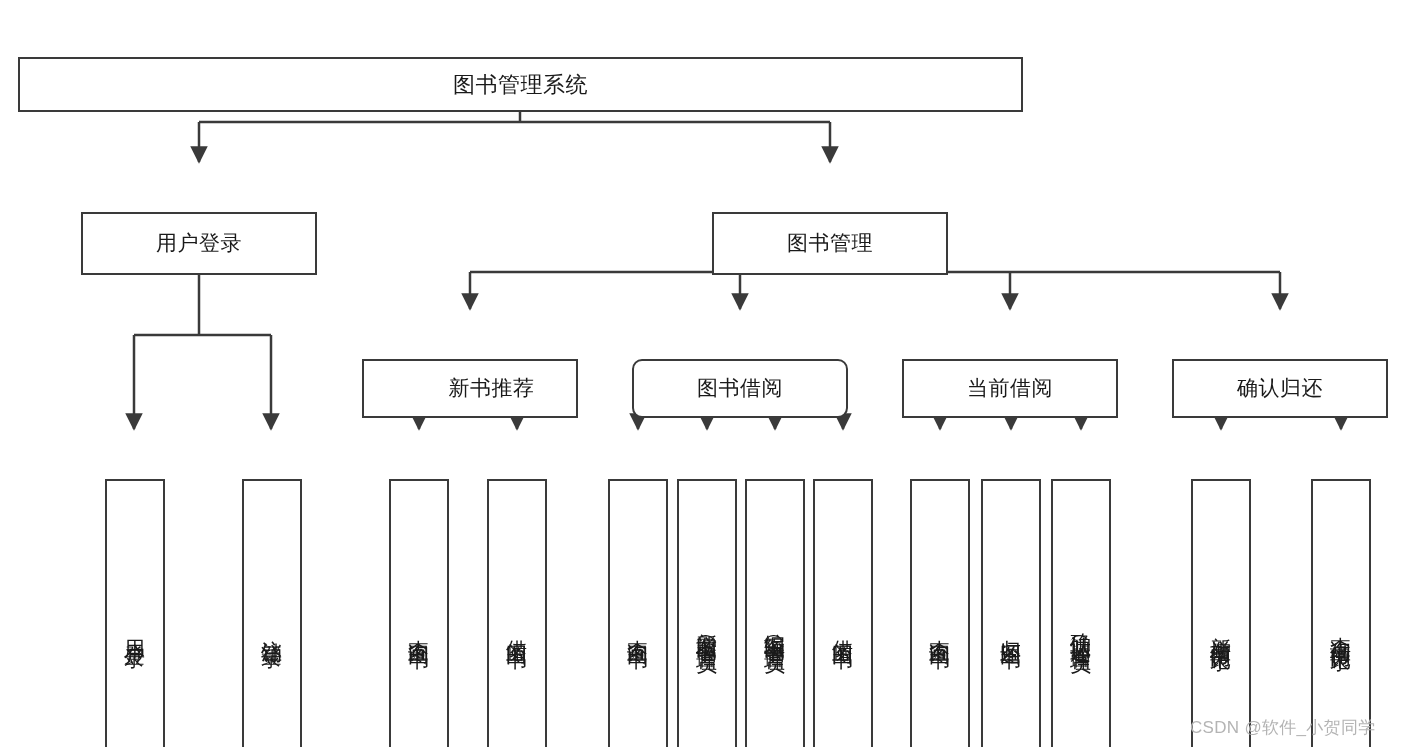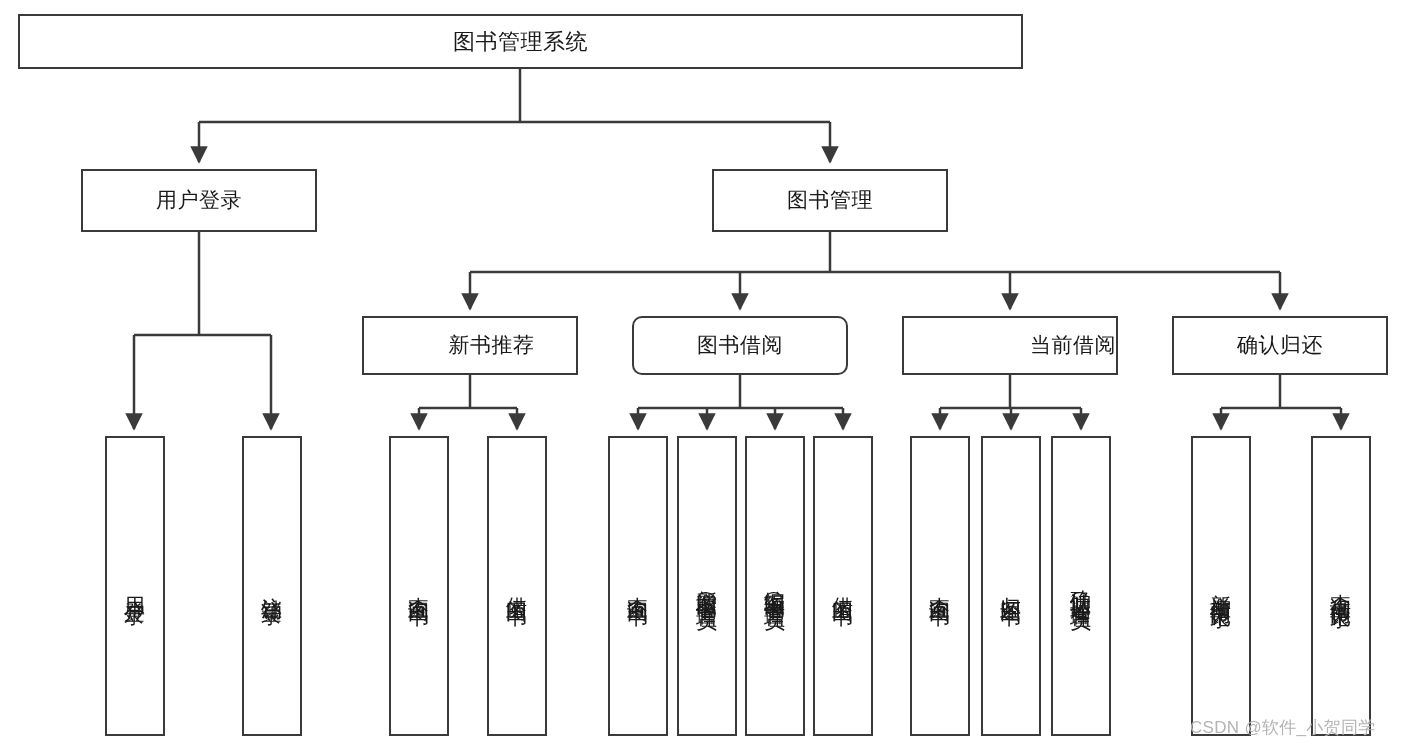--- a/index.html
+++ b/index.html
@@ -28,20 +28,21 @@
   }
   .node {
     position: absolute;
     box-sizing: border-box;
     background: #ffffff;
     border: 2.5px solid #3a3a3a;
     display: flex;
     align-items: center;
     justify-content: center;
     text-align: center;
+    margin-top: 43px;
   }
   .node-label {
     display: block;
     line-height: 1.18;
     letter-spacing: 0.5px;
     color: #1a1a1a;
   }
   
   .node.horiz .node-label {
     font-size: 21px;
@@ -137,21 +138,21 @@
   <div class="node horiz" style="left:712px; top:169px; width:236px; height:63px;">
     <span class="node-label">图书管理</span>
   </div>
 
   <div class="node horiz" style="left:362px; top:316px; width:216px; height:59px;padding-left:43px;">
     <span class="node-label">新书推荐</span>
   </div>
   <div class="node horiz" style="left:632px; top:316px; width:216px; height:59px;border-radius:10px;">
     <span class="node-label">图书借阅</span>
   </div>
-  <div class="node horiz" style="left:902px; top:316px; width:216px; height:59px;justify-content:flex-end;">
+  <div class="node horiz" style="left:902px; top:316px; width:216px; height:59px;">
     <span class="node-label">当前借阅</span>
   </div>
   <div class="node horiz" style="left:1172px; top:316px; width:216px; height:59px;">
     <span class="node-label">确认归还</span>
   </div>
 
   <div class="node vert" style="left:105px; top:436px; width:60px; height:300px;">
     <span class="node-label">用户登录</span>
   </div>
   <div class="node vert" style="left:242px; top:436px; width:60px; height:300px;">

